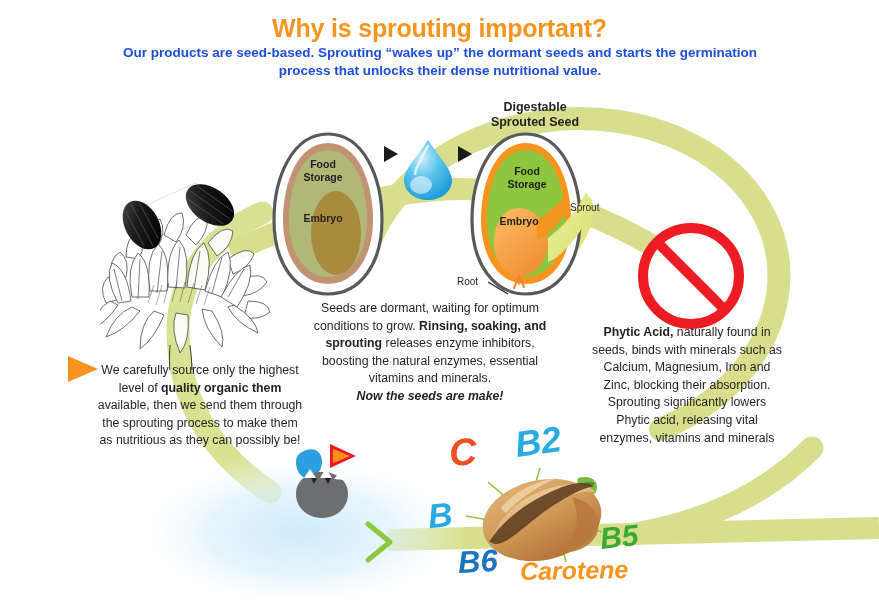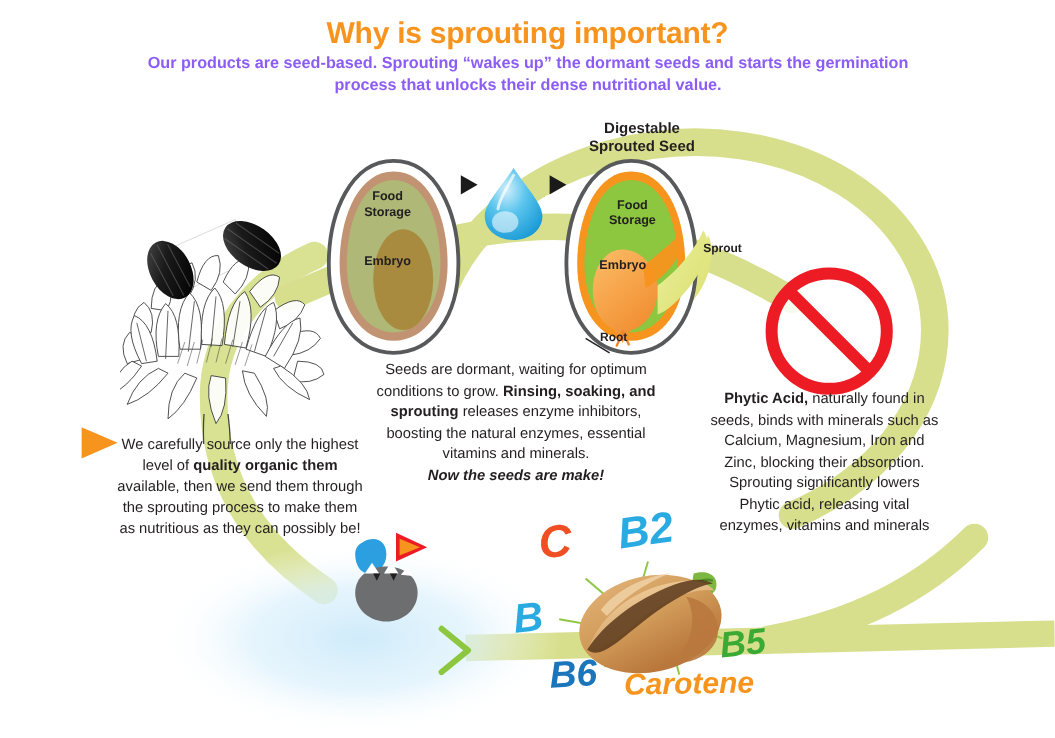--- a/index.html
+++ b/index.html
@@ -15,21 +15,21 @@
   .abs{position:absolute;}
 
   
   #title{
     left:0;top:14px;width:879px;text-align:center;
     font-size:25px;font-weight:bold;color:#F7941E;
     letter-spacing:-0.2px;
   }
   #subtitle{
     left:110px;top:44px;width:660px;text-align:center;
-    font-size:13.5px;font-weight:bold;color:#8b5cf6;
+    font-size:13.5px;font-weight:bold;color:#1d4ed8;
     line-height:18px;
   }
 
   
   .seed-heading{
     font-size:12.5px;font-weight:bold;color:#231F20;
     text-align:center;line-height:15px;
   }
   #dormant-heading{left:248px;top:100px;width:150px;}
   #sprouted-heading{left:455px;top:100px;width:160px;}
@@ -37,23 +37,23 @@
   
   .seed-label{
     font-size:10.5px;font-weight:bold;color:#231F20;
     text-align:center;line-height:13px;
   }
   #dormant-food{left:283px;top:158px;width:80px;}
   #dormant-embryo{left:283px;top:212px;width:80px;}
   #sprouted-food{left:487px;top:165px;width:80px;}
   #sprouted-embryo{left:484px;top:215px;width:70px;}
 
-  .callout-label{font-size:10px;font-weight:bold;color:#231F20;padding-left:16px;}
+  .callout-label{font-size:10px;font-weight:normal;color:#231F20;}
   #sprout-label{left:570px;top:202px;}
-  #root-label{left:484px;top:276px;}
+  #root-label{left:457px;top:276px;}
 
   
   .body-copy{
     font-size:12.3px;color:#231F20;line-height:17.6px;text-align:center;
   }
   .body-copy b{font-weight:bold;}
   .body-copy .alive{font-weight:bold;font-style:italic;}
 
   #center-copy{left:305px;top:300px;width:250px;}
   #right-copy{left:592px;top:324px;width:190px;}

